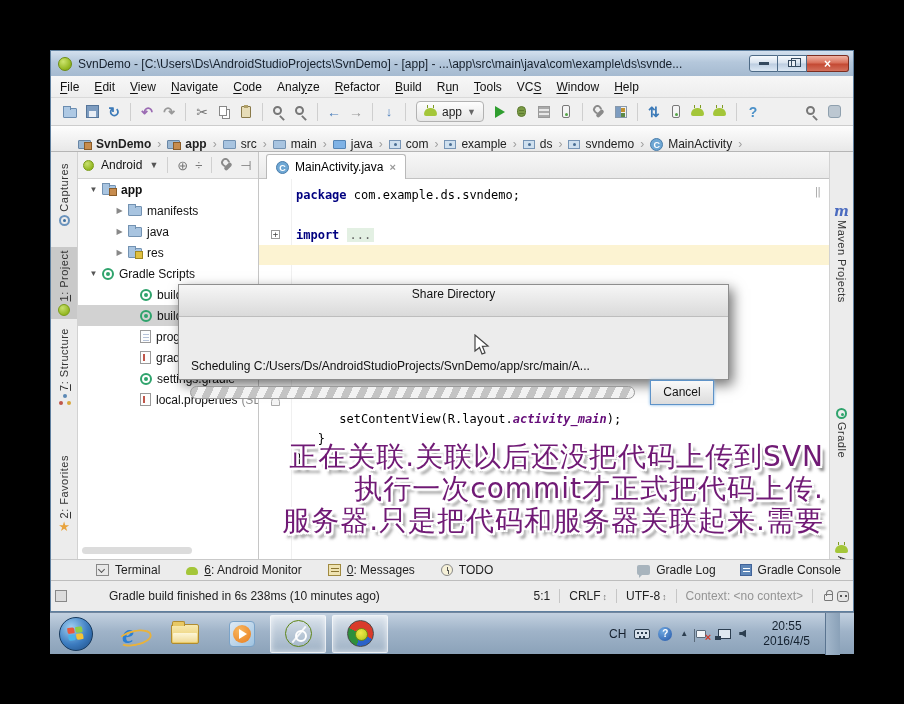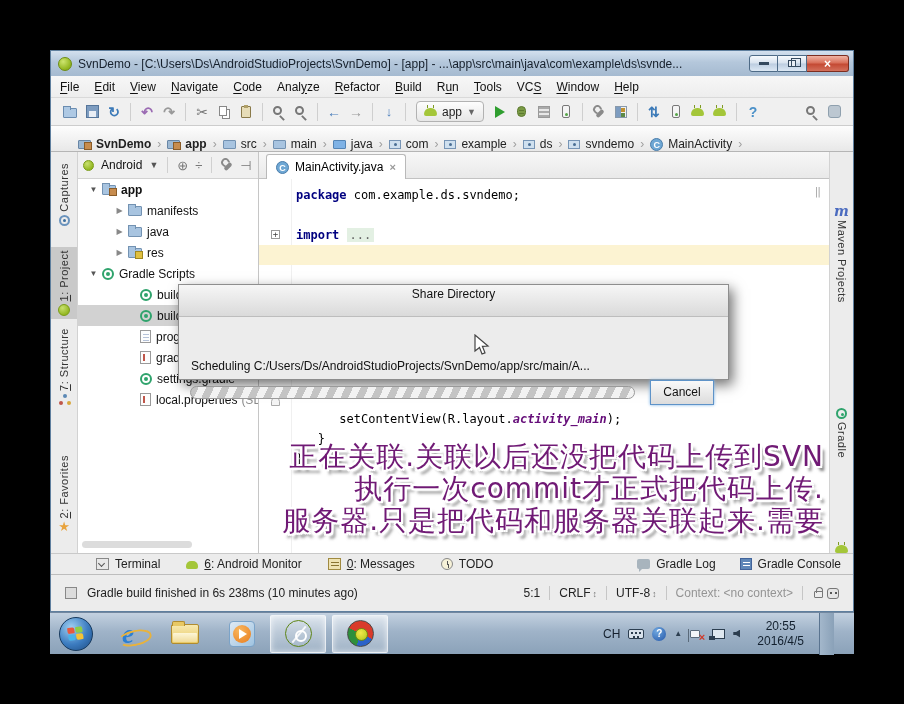--- a/index.html
+++ b/index.html
@@ -168,22 +168,22 @@
   .bi-android-s{width:12px;height:8px;background:#a4c639;border-radius:5px 5px 2px 2px;margin-top:2px;}
   .bi-messages{width:13px;height:12px;border:1px solid #a08a40;background:#efe3b2;}
   .bi-messages::after{content:"";position:absolute;left:2px;top:3px;width:8px;height:1px;background:#8a7430;box-shadow:0 3px 0 #8a7430;}
   .bi-todo{width:12px;height:12px;border:1px solid #888;border-radius:50%;background:#f6f1d8;}
   .bi-todo::after{content:"";position:absolute;left:5px;top:2px;width:1px;height:4px;background:#555;box-shadow:1px 3px 0 #555;}
   .bi-eventlog{width:13px;height:10px;background:#a8b4bd;border-radius:2px;}
   .bi-eventlog::after{content:"";position:absolute;left:2px;bottom:-3px;border-left:4px solid #a8b4bd;border-bottom:4px solid transparent;}
   .bi-gradleconsole{width:12px;height:12px;background:#5f87b8;border:1px solid #41639a;}
   .bi-gradleconsole::after{content:"";position:absolute;left:2px;top:3px;width:7px;height:1px;background:#fff;box-shadow:0 3px 0 #fff;}
 
-  .statusbar{height:37px;background:#ececec;border-top:1px solid #bdbdbd;display:flex;align-items:center;
-    font-size:12px;color:#222;padding:0 14px;flex:0 0 auto;white-space:nowrap;}
+  .statusbar{height:31px;background:#ececec;border-top:1px solid #bdbdbd;display:flex;align-items:center;
+    font-size:12px;color:#222;padding:0 4px;flex:0 0 auto;white-space:nowrap;gap:32px;}
   .sb-toggle{width:12px;height:12px;border:1px solid #888;background:#dcdcdc;margin-right:10px;flex:0 0 auto;}
   .sb-right{margin-left:auto;display:flex;align-items:center;}
   .sb-sep{width:1px;height:14px;background:#c6c6c6;margin:0 9px;}
   .sb-ud::after{content:"↕";color:#777;font-size:9px;margin-left:2px;}
   .sb-context{color:#949494;}
   .sb-lock{width:9px;height:7px;border:1px solid #777;border-radius:1px;position:relative;margin:3px 4px 0 2px;}
   .sb-lock::before{content:"";position:absolute;left:1px;top:-5px;width:5px;height:5px;border:1px solid #777;border-bottom:none;border-radius:4px 4px 0 0;}
   .sb-hector{width:12px;height:11px;border:1px solid #777;border-radius:3px;position:relative;background:#e4e4e4;}
   .sb-hector::after{content:"";position:absolute;left:2px;top:3px;width:2px;height:2px;background:#555;box-shadow:5px 0 0 #555;}
 
@@ -232,21 +232,21 @@
   .tk-folder::after{content:"";position:absolute;left:1px;bottom:1px;right:1px;height:9px;background:linear-gradient(#fdf6d8,#f0dc9a);border-radius:1px;}
   .tk-wmp{width:26px;height:26px;border-radius:4px;background:linear-gradient(135deg,#dfeaf5,#9fc3e0);border:1px solid #7ba3c8;display:flex;align-items:center;justify-content:center;position:relative;}
   .tk-wmp::before{content:"";width:18px;height:18px;border-radius:50%;background:radial-gradient(circle at 35% 30%,#f8b65e,#e87c1e);}
   .tk-wmp::after{content:"";position:absolute;width:0;height:0;border-left:8px solid #fff;border-top:5px solid transparent;border-bottom:5px solid transparent;margin-left:2px;}
   .tk-as{width:27px;height:27px;border-radius:50%;background:radial-gradient(circle at 35% 30%,#b8d962,#7fা? 0,#8ab82e 60%,#6f9a1e);border:1px solid #5d8414;position:relative;}
   .tk-as::before{content:"";position:absolute;left:12px;top:3px;width:2px;height:21px;background:rgba(255,255,255,.85);transform:rotate(40deg);}
   .tk-as::after{content:"";position:absolute;left:9px;top:9px;width:8px;height:8px;border:2px solid #fff;border-radius:50%;}
   .tk-browser{width:27px;height:27px;border-radius:50%;position:relative;border:1px solid #4a4a4a;
     background:conic-gradient(#d93a2b 0 32%,#2a62c9 32% 55%,#2e8f3c 55% 82%,#d93a2b 82% 100%);}
   .tk-browser::after{content:"";position:absolute;left:7px;top:7px;width:11px;height:11px;border-radius:50%;background:radial-gradient(circle at 40% 35%,#f3e84a,#c9d42e 60%,#8fae1e);border:1px solid #6f8a12;}
-  .tray{margin-left:auto;display:flex;align-items:center;gap:8px;font-size:12px;color:#15202e;padding-right:20px;}
+  .tray{margin-left:auto;display:flex;align-items:center;gap:8px;font-size:12px;color:#15202e;padding-right:14px;}
   .tri{display:inline-block;position:relative;}
   .tri-kbd{width:16px;height:10px;border:1px solid #2c3e50;border-radius:2px;background:#d8e2ec;}
   .tri-kbd::after{content:"";position:absolute;left:2px;top:2px;width:2px;height:2px;background:#2c3e50;box-shadow:4px 0 0 #2c3e50,8px 0 0 #2c3e50,2px 4px 0 #2c3e50,6px 4px 0 #2c3e50;}
   .tri-help{width:14px;height:14px;border-radius:50%;background:radial-gradient(circle at 35% 30%,#6fa8e0,#2456a8);color:#fff;font-size:10px;font-weight:bold;text-align:center;line-height:14px;}
   .tri-expand{font-size:8px;color:#2c3e50;}
   .tri-flag{width:10px;height:8px;background:#f2f5f8;border:1px solid #5a6a7a;border-radius:1px;position:relative;margin-right:4px;}
   .tri-flag::before{content:"";position:absolute;left:-3px;top:-2px;width:1px;height:13px;background:#5a6a7a;}
   .tri-flag::after{content:"×";position:absolute;right:-6px;bottom:-6px;color:#d03a2a;font-weight:bold;font-size:11px;background:transparent;}
   .tri-net{width:13px;height:10px;border:1px solid #2c3e50;background:#dfe8f0;position:relative;}
   .tri-net::after{content:"";position:absolute;left:-4px;bottom:-2px;width:6px;height:4px;background:#2c3e50;}

